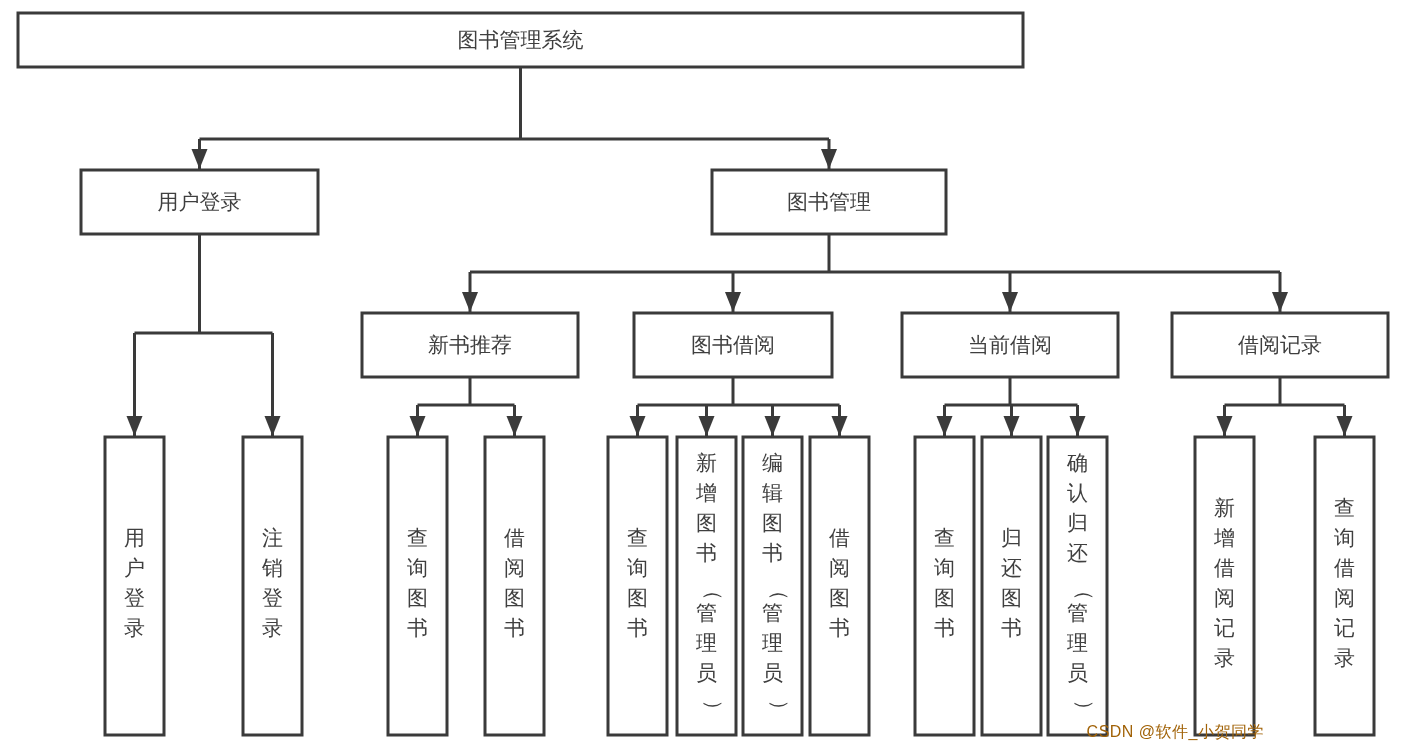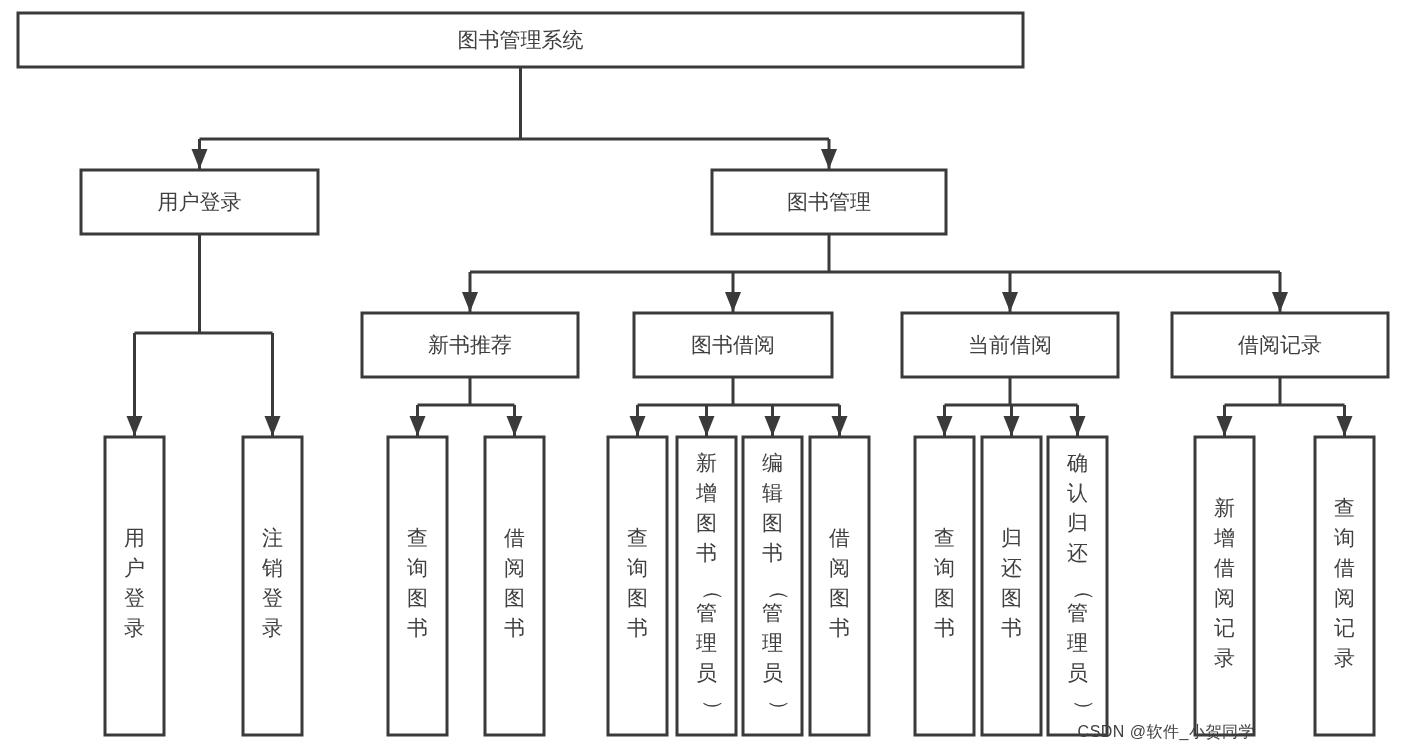--- a/index.html
+++ b/index.html
@@ -21,24 +21,24 @@
     dominant-baseline:middle;
   }
   .node-label-vert{
     fill:#3f3f3f;
     font-family:"Liberation Sans","DejaVu Sans",sans-serif;
     font-size:21px;
     text-anchor:middle;
   }
   .watermark{
     position:absolute;
-    right:15px;bottom:4px;
+    right:6px;bottom:4px;
     font-family:"Liberation Sans","DejaVu Sans",sans-serif;
     font-size:16px;
-    color:#404040;
+    color:#a16207;
     letter-spacing:0.5px;
     white-space:nowrap;
     pointer-events:none;
   }
 </style>
 </head>
 <body>
 
 <div id="diagram-root">
   <svg class="flow" viewBox="0 0 1405 747">

